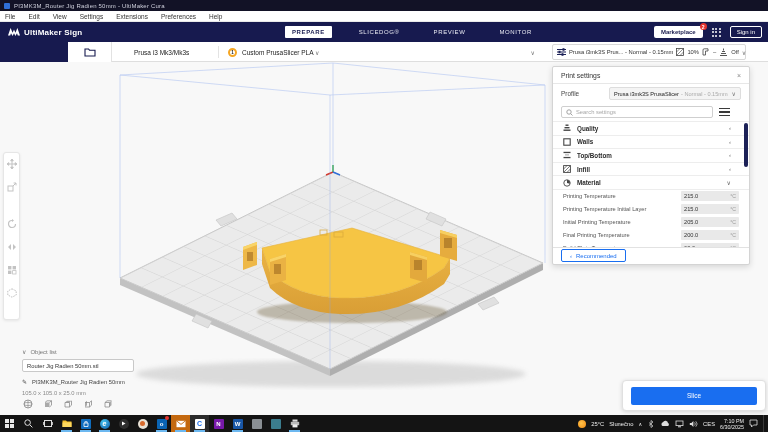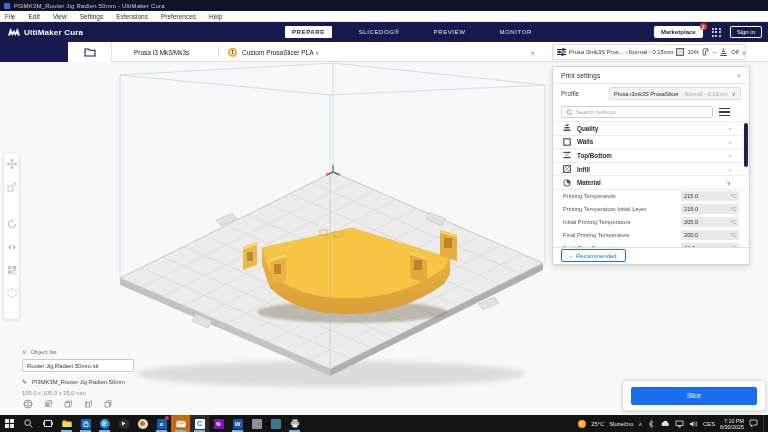--- a/index.html
+++ b/index.html
@@ -131,21 +131,21 @@
     <span>Extensions</span>
     <span>Preferences</span>
     <span>Help</span>
   </div>
 
   <div class="header">
     <div class="brand">
       <svg width="12" height="10" viewBox="0 0 12 10">
         <path d="M0,9 L2.6,1 L4.6,6 L6,2.5 L7.4,6 L9.4,1 L12,9 L9.8,9 L9,6.6 L7.4,9.6 L6,6.6 L4.6,9.6 L3,6.6 L2.2,9 Z" fill="#ffffff" transform="scale(1,0.95)"></path>
       </svg>
-      <span class="bname">UltiMaker Cura</span>
+      <span class="bname">UltiMaker Sign</span>
     </div>
     <div class="tabs">
       <span class="tab active">PREPARE</span>
       <span class="tab">SLICEDOG®</span>
       <span class="tab">PREVIEW</span>
       <span class="tab">MONITOR</span>
     </div>
     <div class="header-right">
       <div class="mk-btn">
         <span>Marketplace</span>

